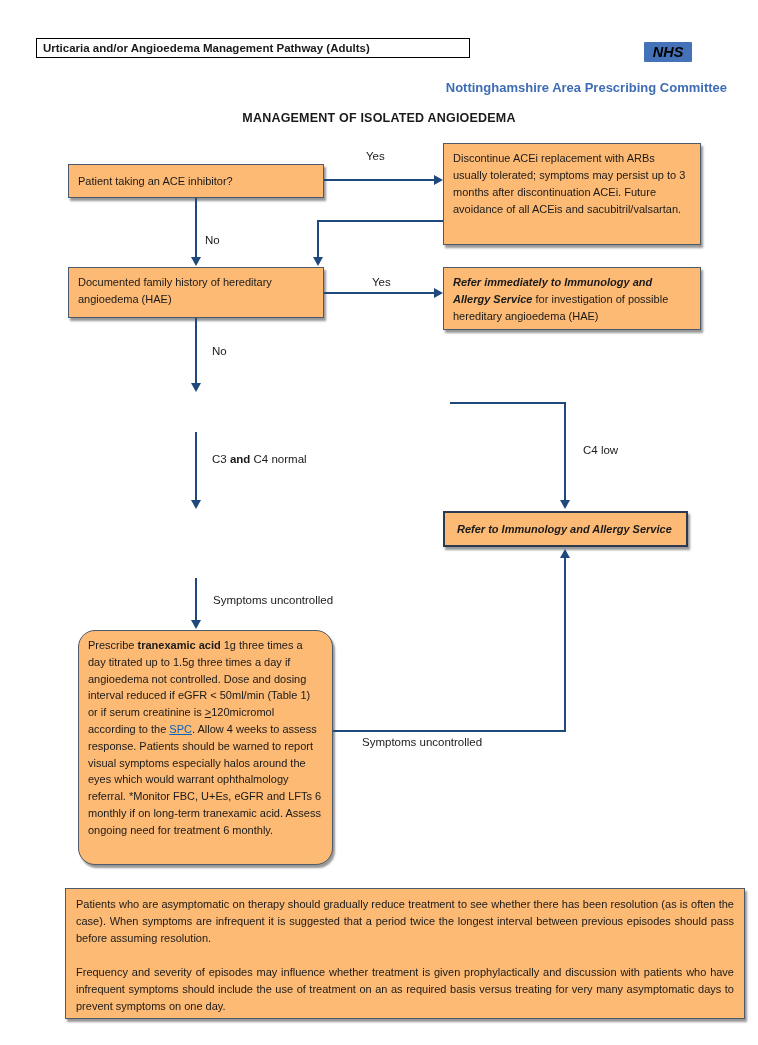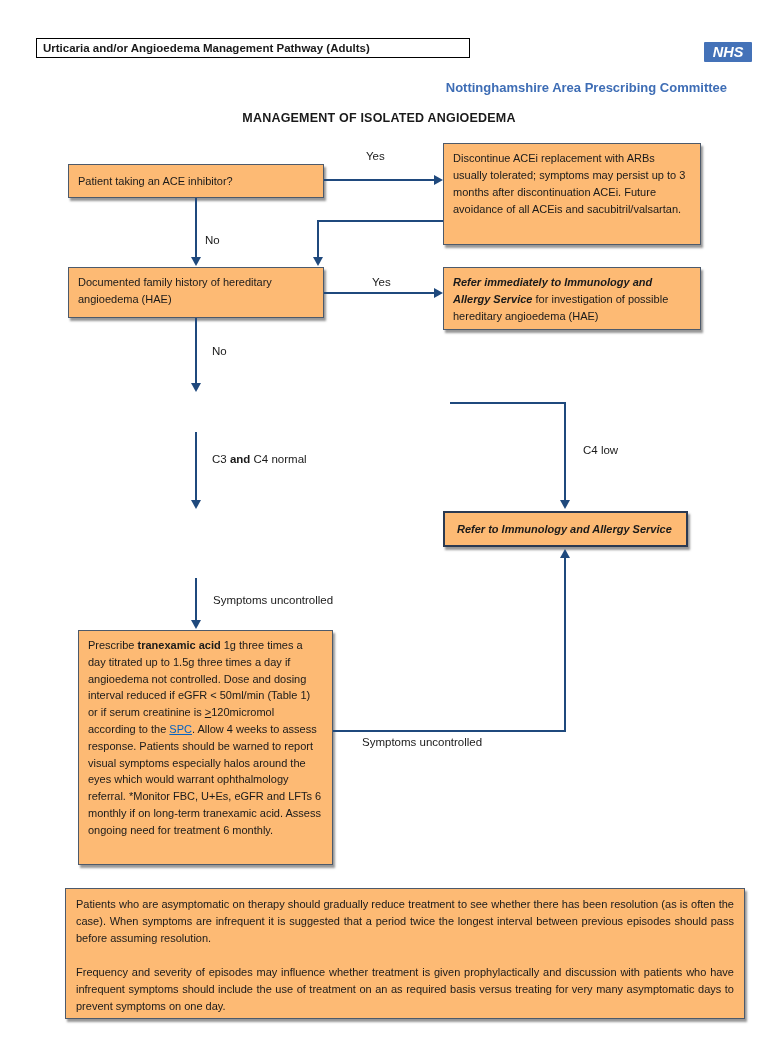--- a/index.html
+++ b/index.html
@@ -7,22 +7,22 @@
           font-family:"Liberation Sans", sans-serif; color:#1a1a1a; overflow:hidden; }
 
   
   .hdr-table { position:absolute; left:36px; top:38px; width:434px; border-collapse:collapse;
                font-size:11px; table-layout:fixed; }
   .hdr-table td { border:1px solid #000; padding:1px 6px; vertical-align:top; line-height:16px; }
   .hdr-title { font-weight:bold; font-size:11.5px; }
   .cell-line { display:block; }
 
   
-  .nhs-logo { position:absolute; left:704px; top:42px; width:48px; height:20px; background:#4472b8;
-              color:#ffffff; font-weight:bold; font-style:italic; font-size:14.5px; text-align:center;
+  .nhs-logo { position:absolute; left:644px; top:42px; width:48px; height:20px; background:#4472b8;
+              color:#000000; font-weight:bold; font-style:italic; font-size:14.5px; text-align:center;
               line-height:20px; border-radius:1px; }
   .committee { position:absolute; right:31px; top:80px; font-size:13px; font-weight:bold;
                color:#3e6db5; white-space:nowrap; }
 
   .page-title { position:absolute; left:0; top:111px; width:100%; text-align:center;
                 font-weight:bold; font-size:12.5px; letter-spacing:0.2px; }
 
   
   .fbox { position:absolute; background:#fdba74; border:1.5px solid #4d5a6b;
           box-shadow:2px 3px 2px rgba(95,95,95,0.65); font-size:11px; line-height:17px;
@@ -40,21 +40,21 @@
 
   .lbl { position:absolute; font-size:11.5px; white-space:nowrap; }
 
   
   .seg-n {}
   .seg-b { font-weight:bold; }
   .seg-bi { font-weight:bold; font-style:italic; }
   .seg-u { text-decoration:underline; }
   a.seg-link { color:#0563c1; text-decoration:underline; cursor:pointer; }
 
-  .tranexamic { line-height:16.8px; }
+  .tranexamic { line-height:16.8px;border-radius:17px; }
   .footer-note { text-align:justify; padding:7px 10px; }
   .footer-note p { margin:0 0 17px 0; }
   .footer-note p:last-child { margin:0; }
 </style>
 </head>
 <body>
 
 <div class="page">
 
   <table class="hdr-table">

